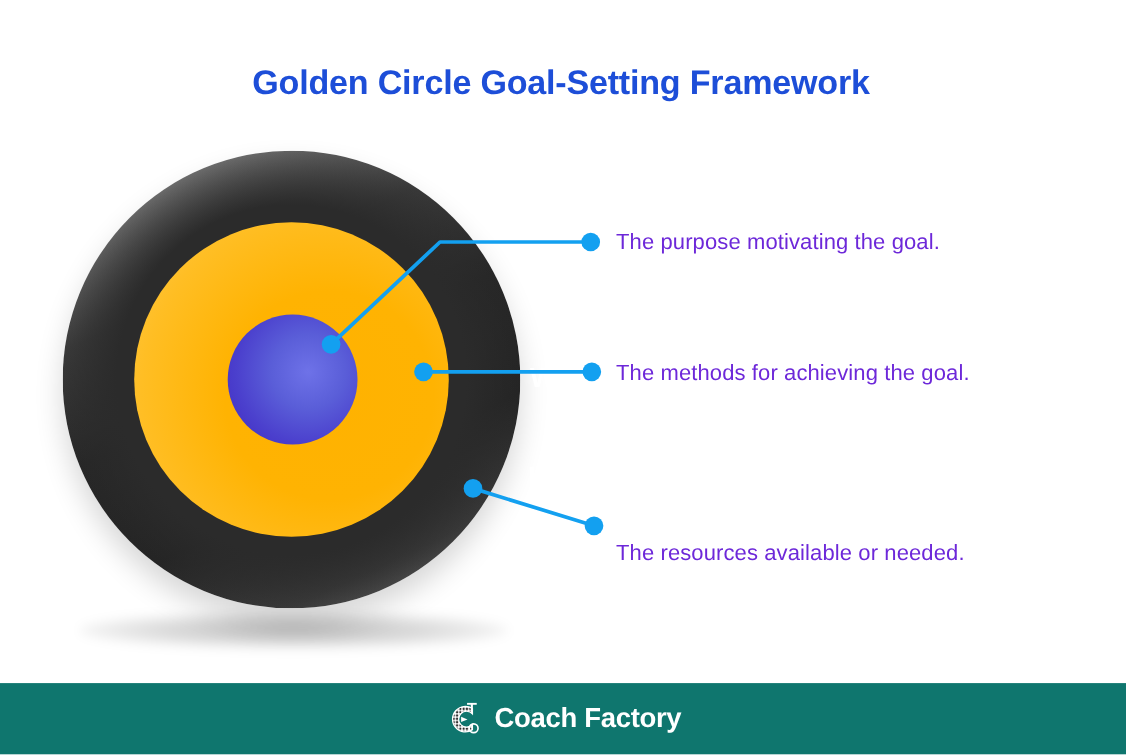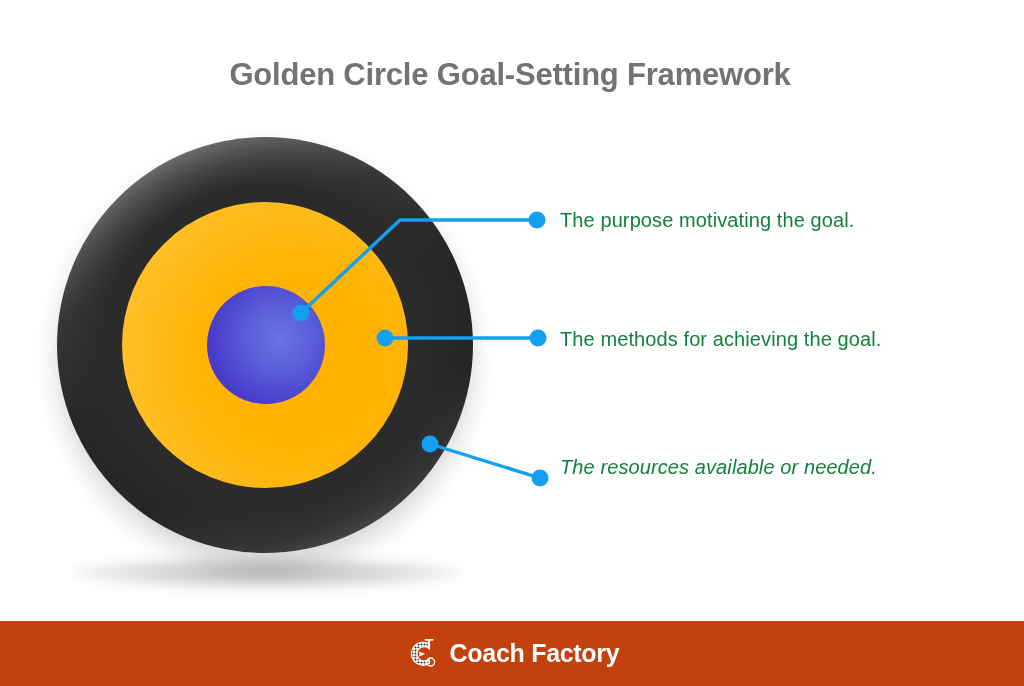--- a/index.html
+++ b/index.html
@@ -17,21 +17,21 @@
 
   
   .page-title {
     position: absolute;
     left: 0;
     top: 36px;
     width: 1020px;
     text-align: center;
     font-size: 31px;
     font-weight: bold;
-    color: #737373;
+    color: #1d4ed8;
     letter-spacing: -0.2px;
     white-space: nowrap;
   }
 
   
   .diagram {
     position: absolute;
     left: 0;
     top: 0;
     width: 1024px;
@@ -112,36 +112,36 @@
     top: 0;
     width: 1024px;
     height: 621px;
     pointer-events: none;
   }
 
   
   .annotation {
     position: absolute;
     font-size: 20px;
-    color: #15803d;
+    color: #6d28d9;
     white-space: nowrap;
     letter-spacing: 0.1px;
   }
   .ann-0 { left: 560px; top: 209px; }
   .ann-1 { left: 560px; top: 328px; text-align: right; }
-  .ann-2 { left: 560px; top: 456px; font-style: italic; }
+  .ann-2 { left: 560px; top: 492px; }
 
   
   .footer {
     position: absolute;
     left: 0;
     top: 621px;
     width: 1024px;
     height: 65px;
-    background: #c2410c;
+    background: #0f766e;
     display: flex;
     align-items: center;
     justify-content: center;
   }
   .brand {
     display: flex;
     align-items: center;
     gap: 9px;
   }
   .brand-mark {

